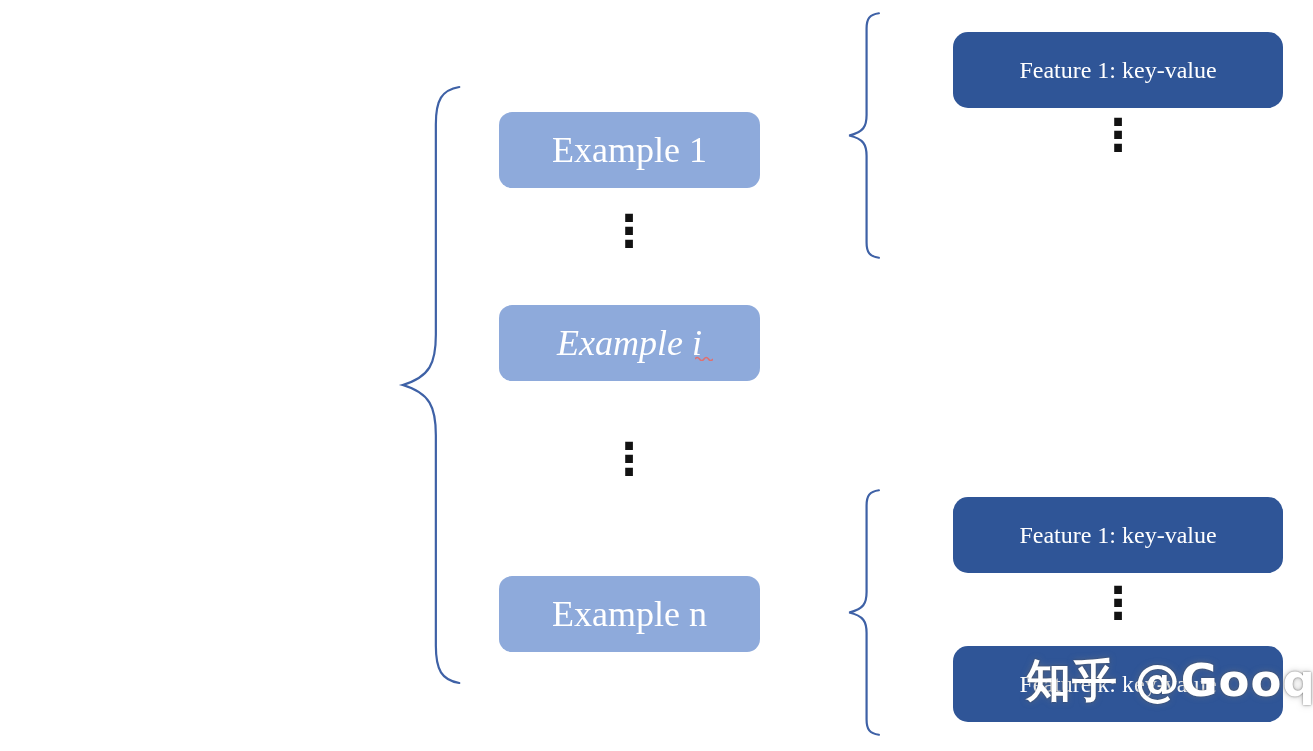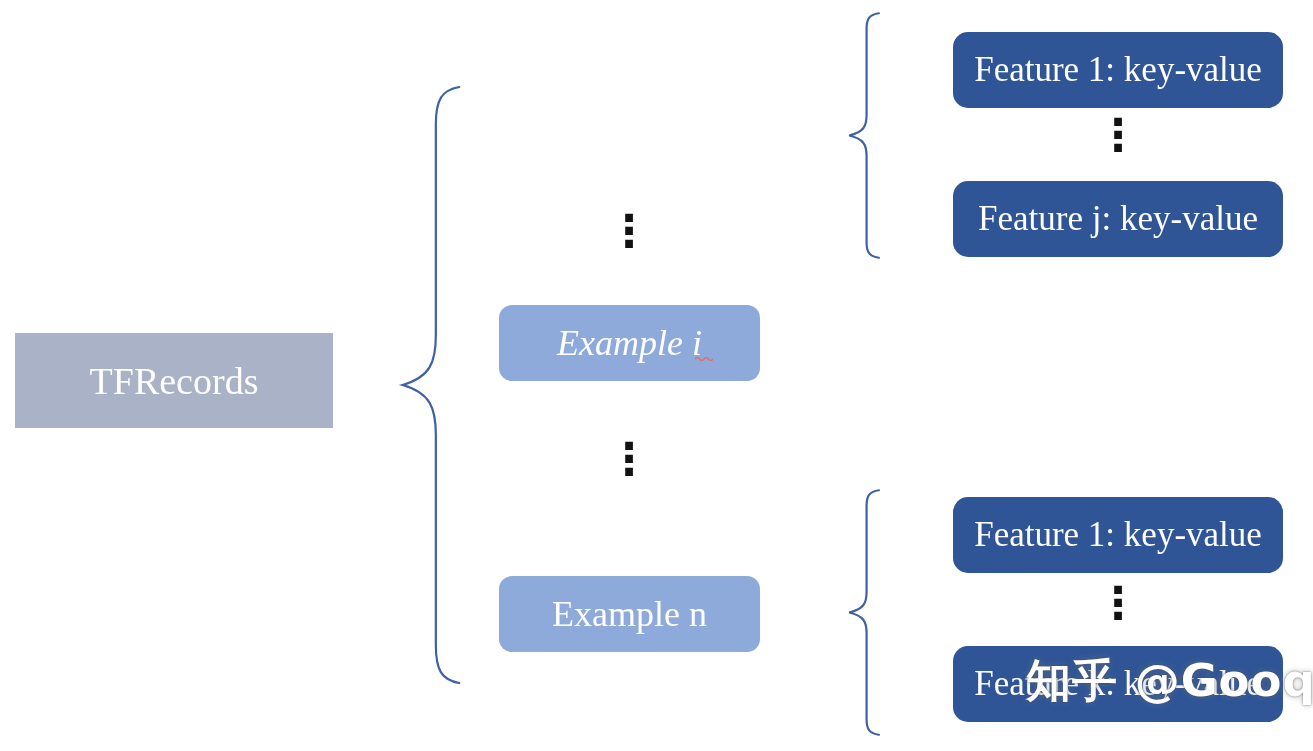--- a/index.html
+++ b/index.html
@@ -9,21 +9,21 @@
   .box{position:absolute;display:flex;align-items:center;justify-content:center;
        color:#ffffff;text-align:center;}
 
   .root-box{left:15px;top:333px;width:318px;height:95px;background:#a9b2c6;font-size:38px;}
 
   .example-box{left:499px;width:261px;height:76px;background:#8eaadb;border-radius:13px;font-size:36px;}
   .example-1{top:112px;}
   .example-i{top:305px;font-style:italic;}
   .example-n{top:576px;font-family:Liberation Serif, serif;}
 
-  .feature-box{left:953px;width:330px;height:76px;background:#2f5597;border-radius:15px;font-size:35px;}
+  .feature-box{left:953px;width:330px;height:76px;background:#2f5597;border-radius:15px;font-size:24px;}
   .feature-1a{top:32px;}
   .feature-1b{top:181px;}
   .feature-2a{top:497px;}
   .feature-2b{top:646px;}
 
   .vdots{position:absolute;transform:translateX(-50%);
          font-family:"DejaVu Sans",sans-serif;font-weight:bold;
          font-size:44px;line-height:0.85;color:#121212;user-select:none;}
   .vdots-mid-1{left:629px;top:212px;}
   .vdots-mid-2{left:629px;top:440px;}
@@ -43,28 +43,28 @@
              font-family:"DejaVu Sans",sans-serif;font-weight:600;
              font-size:45px;line-height:1.1;color:#ffffff;letter-spacing:1px;
              text-shadow:0 0 2px rgba(50,50,50,.65),0 0 6px rgba(130,130,130,.5);
              white-space:nowrap;}
 </style>
 </head>
 <body>
 
 <div id="canvas">
 
-  <div class="box root-box">
-    <span>TFRecords</span>
-  </div>
 
   <svg class="brace brace-big" viewBox="0 0 80 600" preserveAspectRatio="none">
     <path d="M70,3 C52,6 46,16 46,40 L46,250 C46,278 40,292 12,300 C40,308 46,322 46,350 L46,560 C46,584 52,594 70,597"></path>
   </svg>
 
+  <div class="box example-box example-1">
+    <span>Example 1</span>
+  </div>
 
   <div class="vdots vdots-mid-1">
     <span>⋮</span>
   </div>
 
   <div class="box example-box example-i">
     <span>Example i</span>
   </div>
 
   <svg class="squiggle" viewBox="0 0 18 6">
@@ -84,23 +84,20 @@
   </svg>
 
   <div class="box feature-box feature-1a">
     <span>Feature 1: key-value</span>
   </div>
 
   <div class="vdots vdots-right-1">
     <span>⋮</span>
   </div>
 
-  <div class="box feature-box feature-1b">
-    <span>Feature j: key-value</span>
-  </div>
 
   <svg class="brace brace-bottom" viewBox="0 0 80 600" preserveAspectRatio="none">
     <path d="M70,3 C52,6 46,16 46,40 L46,250 C46,278 40,292 12,300 C40,308 46,322 46,350 L46,560 C46,584 52,594 70,597"></path>
   </svg>
 
   <div class="box feature-box feature-2a">
     <span>Feature 1: key-value</span>
   </div>
 
   <div class="vdots vdots-right-2">

